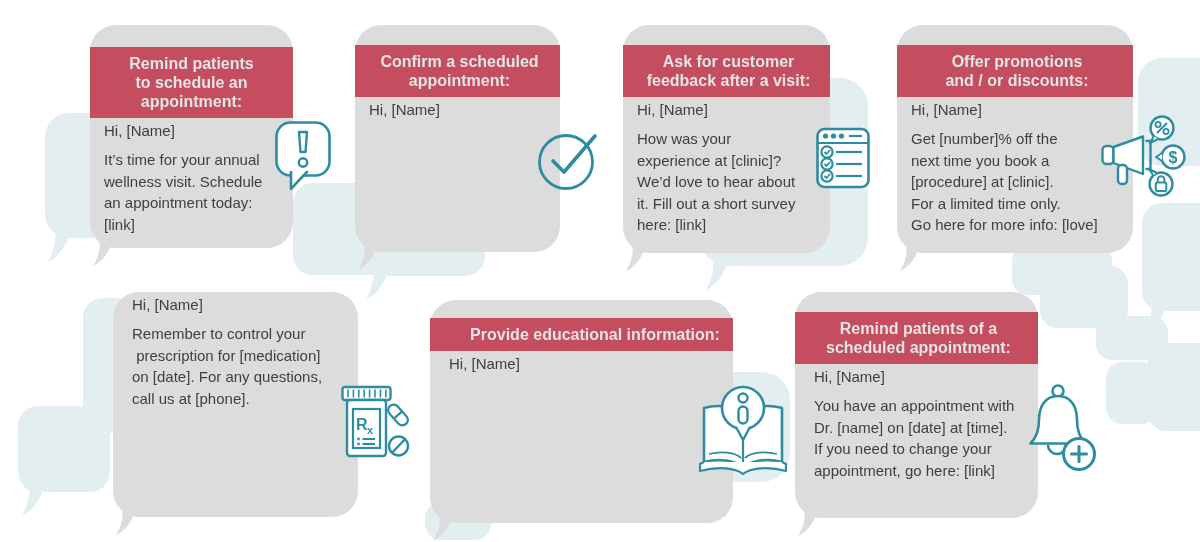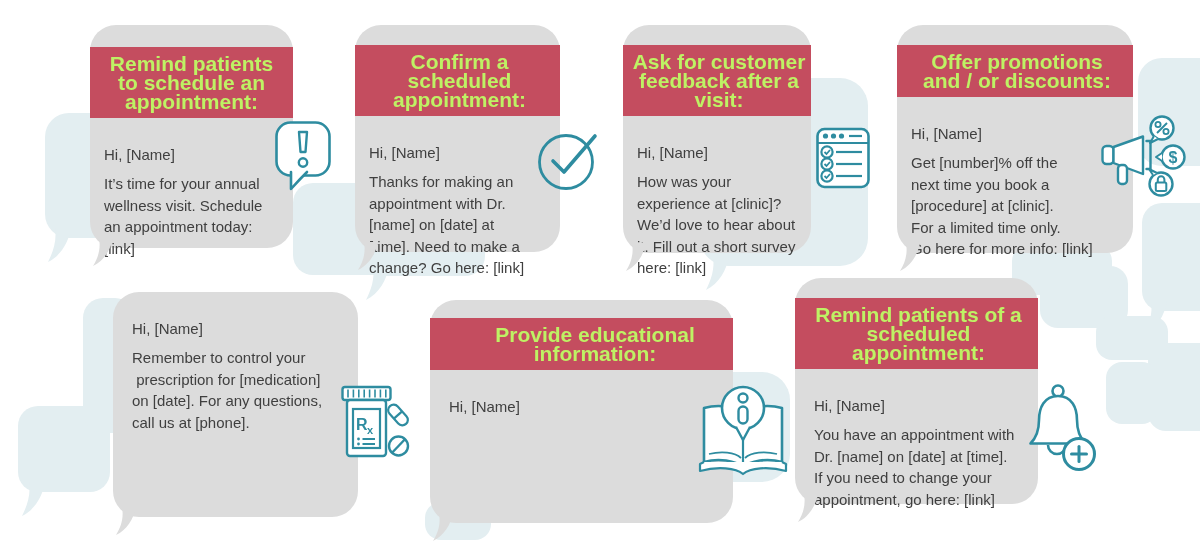--- a/index.html
+++ b/index.html
@@ -6,35 +6,35 @@
   #canvas {
     position:relative; width:1200px; height:542px; background:#fff;
     overflow:hidden; font-family:"Liberation Sans","DejaVu Sans",sans-serif;
     --banner:#c44d5f; --card:#dcdcdc; --icon:#2e8ca0; --decor:#e3eef1; --text:#3f3f3f;
   }
   .decor { position:absolute; background:var(--decor); z-index:0; }
   .dtail { position:absolute; z-index:0; }
   .card  { position:absolute; background:var(--card); border-radius:26px; z-index:1; }
   .ctail { position:absolute; left:3px; top:calc(100% - 10px); z-index:1; }
   .banner {
-    background:var(--banner); color:#bef264; font-weight:bold; font-size:21px;
+    background:var(--banner); color:#e5e5e5; font-weight:bold; font-size:16px;
     line-height:19px; text-align:center; padding:7px 4px; white-space:pre-line;
   }
   .cbody { padding:0 4px 0 14px; }
   .row2 .cbody { padding-left:19px; }
-  .greet { margin:28px 0 0; font-size:15px; color:var(--text); }
+  .greet { margin:4px 0 0; font-size:15px; color:var(--text); }
   .msg   { margin:10px 0 0; font-size:15px; line-height:21.5px; color:var(--text); white-space:pre-wrap; }
   .icon  { position:absolute; z-index:2; color:var(--icon); }
   .c1 { left:90px;  top:25px;  width:203px; height:223px; }
   .c2 { left:355px; top:25px;  width:205px; height:227px; }
-  .c3 { left:623px; top:25px;  width:188px; height:228px; }
+  .c3 { left:623px; top:25px;  width:207px; height:228px; }
   .c4 { left:897px; top:25px;  width:236px; height:228px; }
   .c5 { left:113px; top:292px; width:245px; height:225px; }
   .c6 { left:430px; top:300px; width:303px; height:223px; }
-  .c7 { left:795px; top:278px; width:243px; height:226px; }
+  .c7 { left:795px; top:292px; width:243px; height:226px; }
   .c1 .banner { margin-top:22px; }
   .c2 .banner, .c3 .banner, .c4 .banner, .c7 .banner { margin-top:20px;padding-left:8px; }
   .c5 .banner { margin-top:25px; }
   .c6 .banner { margin-top:18px;padding-left:31px; }
 </style>
 </head>
 <body>
 
 <div id="canvas" style="--banner: #c44d5f; --card: #dcdcdc; --icon: #2e8ca0; --decor: #e3eef1; --text: #3f3f3f;">
 
@@ -86,25 +86,20 @@
   </div>
 
   <div class="card c2">
     <svg class="ctail" width="26" height="30" viewBox="0 0 26 30">
         <path d="M6,0 C8,11 5,20 0,28 C11,23 18,11 20,0 Z" fill="#dcdcdc"></path>
       </svg>
     <div class="banner"><span>Confirm a scheduled
 appointment:</span></div>
     <div class="cbody">
       <p class="greet">Hi, [Name]</p>
-      <p class="msg">Thanks for making an
-appointment with Dr.
-[name] on [date] at
-[time]. Need to make a
-change? Go here: [link]</p>
     </div>
   </div>
 
   <div class="card c3">
     <svg class="ctail" width="26" height="30" viewBox="0 0 26 30">
         <path d="M6,0 C8,11 5,20 0,28 C11,23 18,11 20,0 Z" fill="#dcdcdc"></path>
       </svg>
     <div class="banner"><span>Ask for customer
 feedback after a visit:</span></div>
     <div class="cbody">
@@ -122,21 +117,21 @@
         <path d="M6,0 C8,11 5,20 0,28 C11,23 18,11 20,0 Z" fill="#dcdcdc"></path>
       </svg>
     <div class="banner"><span>Offer promotions
 and / or discounts:</span></div>
     <div class="cbody">
       <p class="greet">Hi, [Name]</p>
       <p class="msg">Get [number]% off the
 next time you book a
 [procedure] at [clinic].
 For a limited time only.
-Go here for more info: [link]</p>
+Go here for more info: [love]</p>
     </div>
   </div>
 
   <div class="card c5 row2">
     <svg class="ctail" width="26" height="30" viewBox="0 0 26 30">
         <path d="M6,0 C8,11 5,20 0,28 C11,23 18,11 20,0 Z" fill="#dcdcdc"></path>
       </svg>
     <div class="cbody">
       <p class="greet">Hi, [Name]</p>
       <p class="msg">Remember to control your

